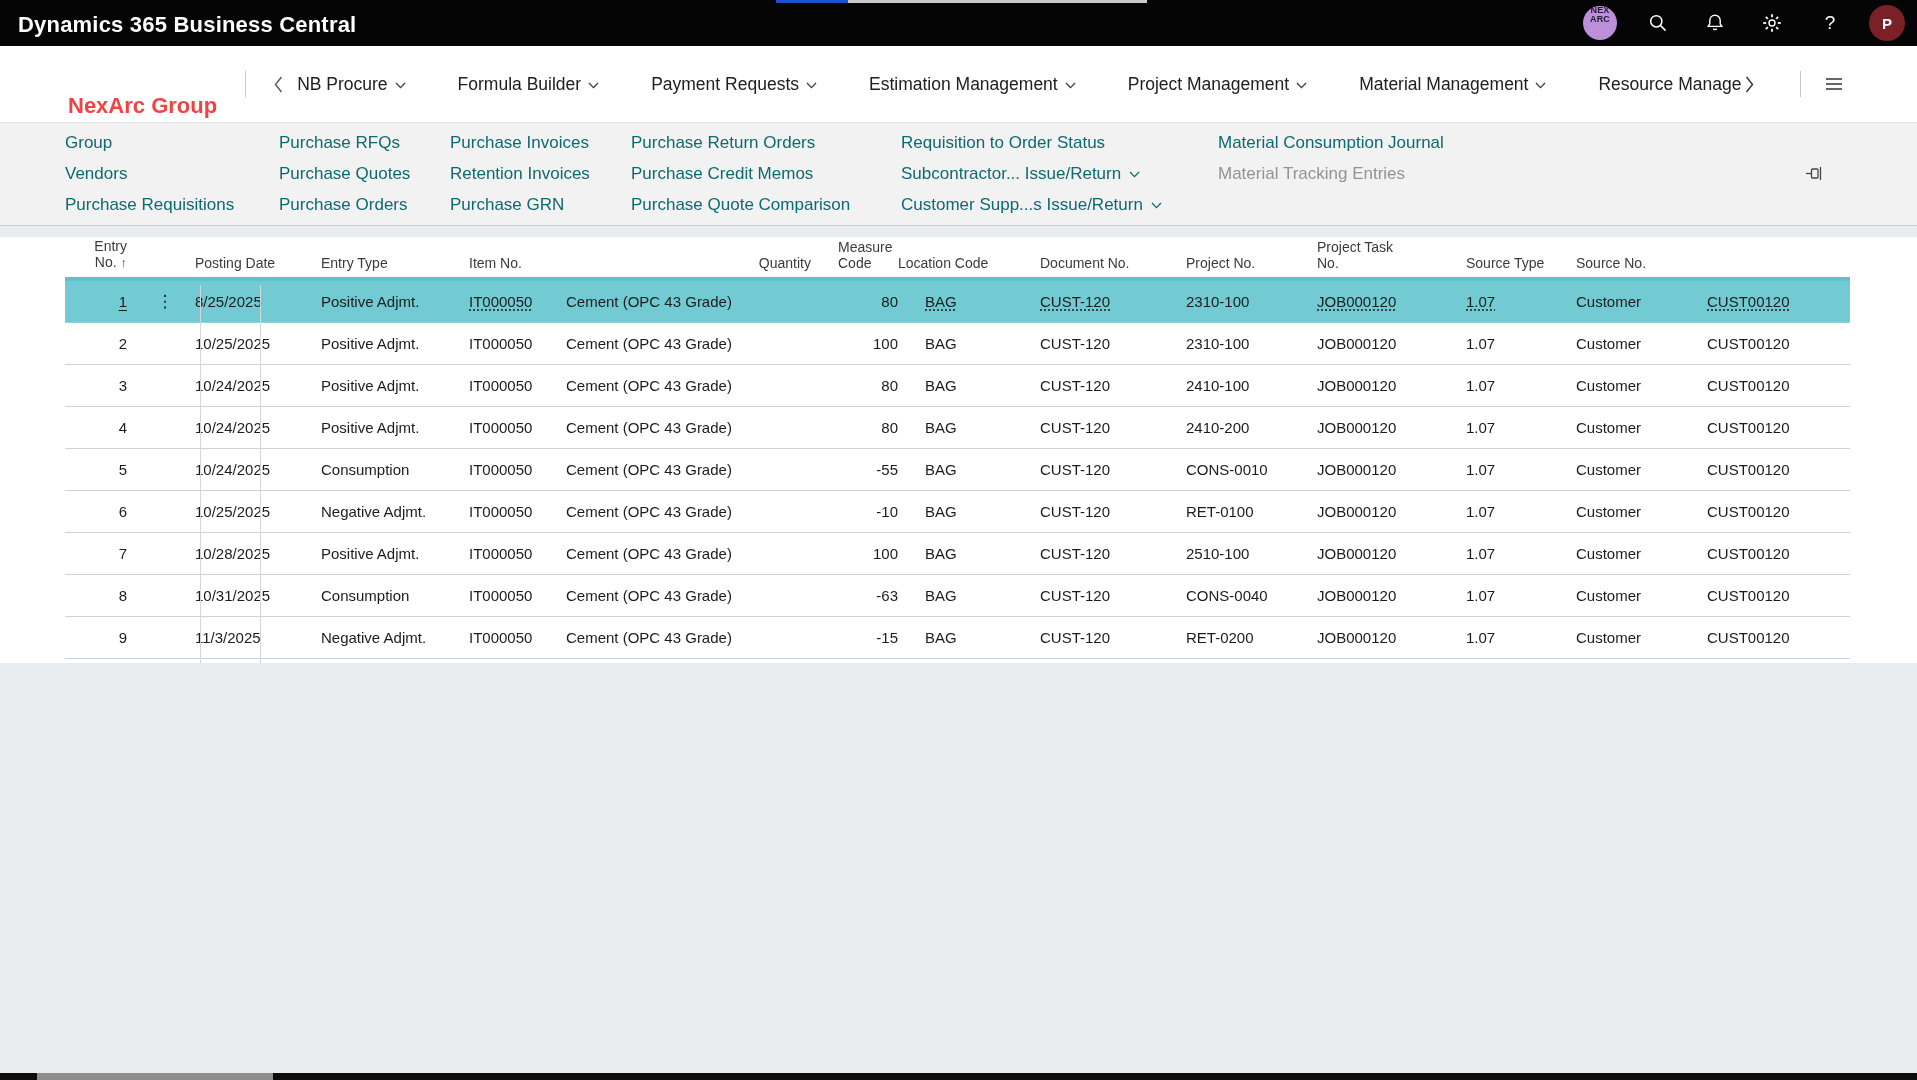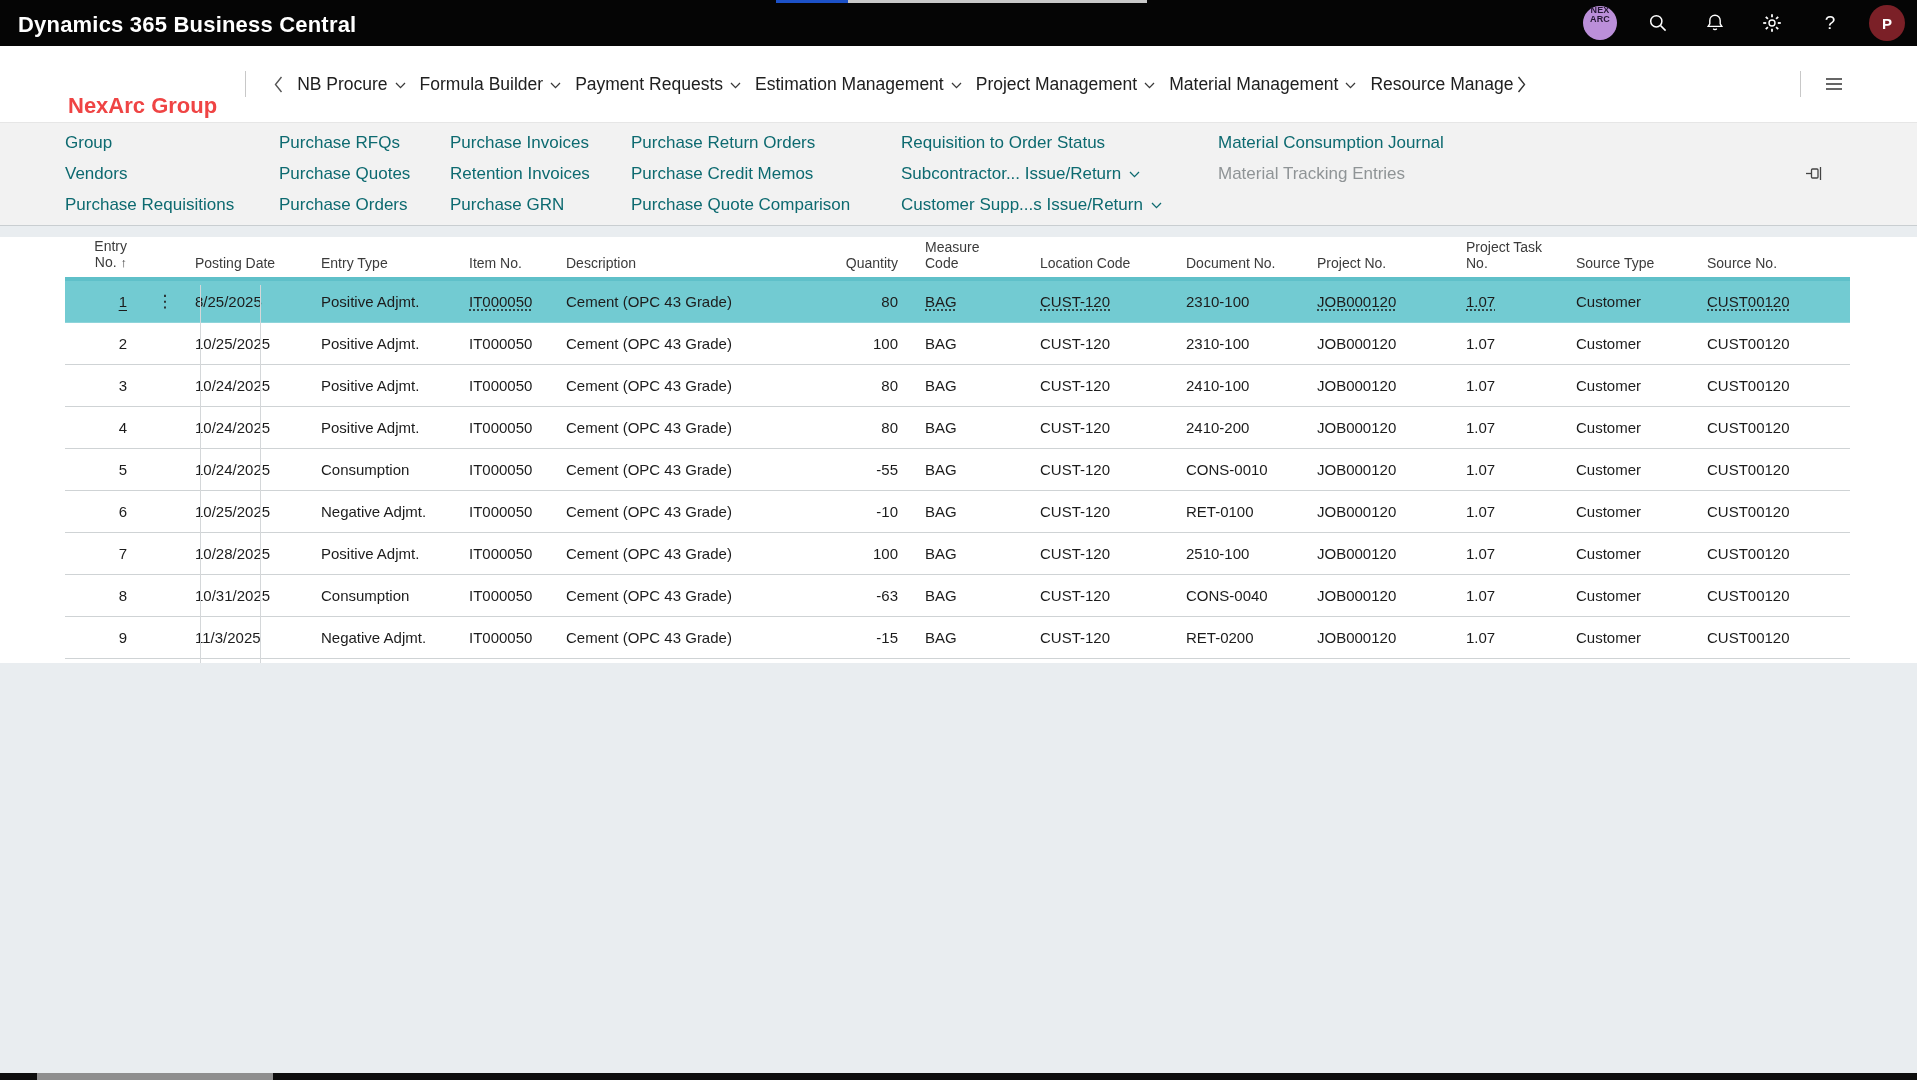--- a/index.html
+++ b/index.html
@@ -19,21 +19,21 @@
     font-size:9px;font-weight:700;line-height:9px;letter-spacing:.2px;}
   .avatar{width:36px;height:36px;border-radius:50%;background:#7b2027;color:#fff;
     display:flex;align-items:center;justify-content:center;font-size:15px;font-weight:700;}
   .help-glyph{font-size:19px;color:#fff;font-weight:400;}
   
   .navbar{position:absolute;left:0;top:46px;width:1917px;height:76px;background:#ffffff;
     display:flex;align-items:center;padding-left:68px;box-sizing:border-box;z-index:20;}
   .brand{font-size:22px;color:#ef4444;font-weight:600;white-space:nowrap;margin-top:43px;}
   .nav-divider{width:1px;height:26px;background:#c8c8c8;margin:0 28px;flex:0 0 auto;}
   .nav-chevron{display:flex;align-items:center;margin-right:14px;cursor:pointer;flex:0 0 auto;}
-  .nav-items{display:flex;align-items:center;gap:14px;flex:0 0 auto;justify-content:flex-end;}
+  .nav-items{display:flex;align-items:center;gap:52px;flex:0 0 auto;justify-content:flex-end;}
   .nav-item{display:flex;align-items:center;font-size:17.5px;color:#202020;white-space:nowrap;cursor:pointer;}
   .nav-item.active .nav-label{font-weight:400;}
   .nav-item.truncated .nav-label{max-width:150px;overflow:hidden;display:inline-block;}
   .caret{margin-left:7px;margin-top:3px;flex:0 0 auto;}
   .nav-right{position:absolute;right:74px;top:0;height:76px;display:flex;align-items:center;}
   .hamburger{cursor:pointer;display:flex;align-items:center;}
   
   .menu-panel{position:absolute;left:0;top:122px;width:1917px;height:104px;background:#f2f2f2;
     border-top:1px solid #e6e6e6;border-bottom:1px solid #c9ced1;box-sizing:border-box;z-index:10;}
   .menu-col{position:absolute;top:9px;}
@@ -273,23 +273,20 @@
     <div class="hcell"></div>
     <div class="hcell">
         <div>Posting Date</div>
       </div>
     <div class="hcell">
         <div>Entry Type</div>
       </div>
     <div class="hcell">
         <div>Item No.</div>
       </div>
-    <div class="hcell">
-        <div>Description</div>
-      </div>
     <div class="hcell right" style="padding-right:0">
         <div>Quantity</div>
       </div>
     <div class="hcell pad27">
       <div>Measure</div>
         <div>Code</div>
     </div>
     <div class="hcell">
         <div>Location Code</div>
       </div>

